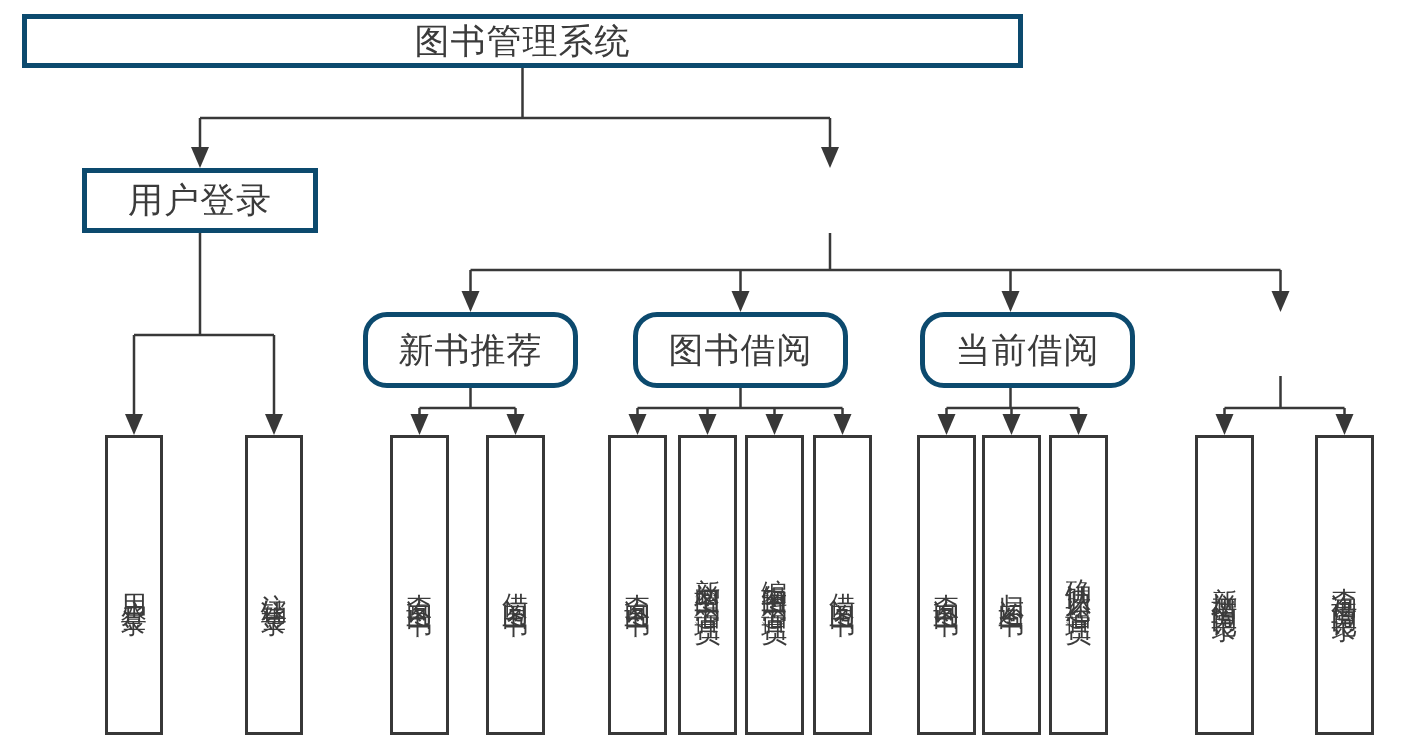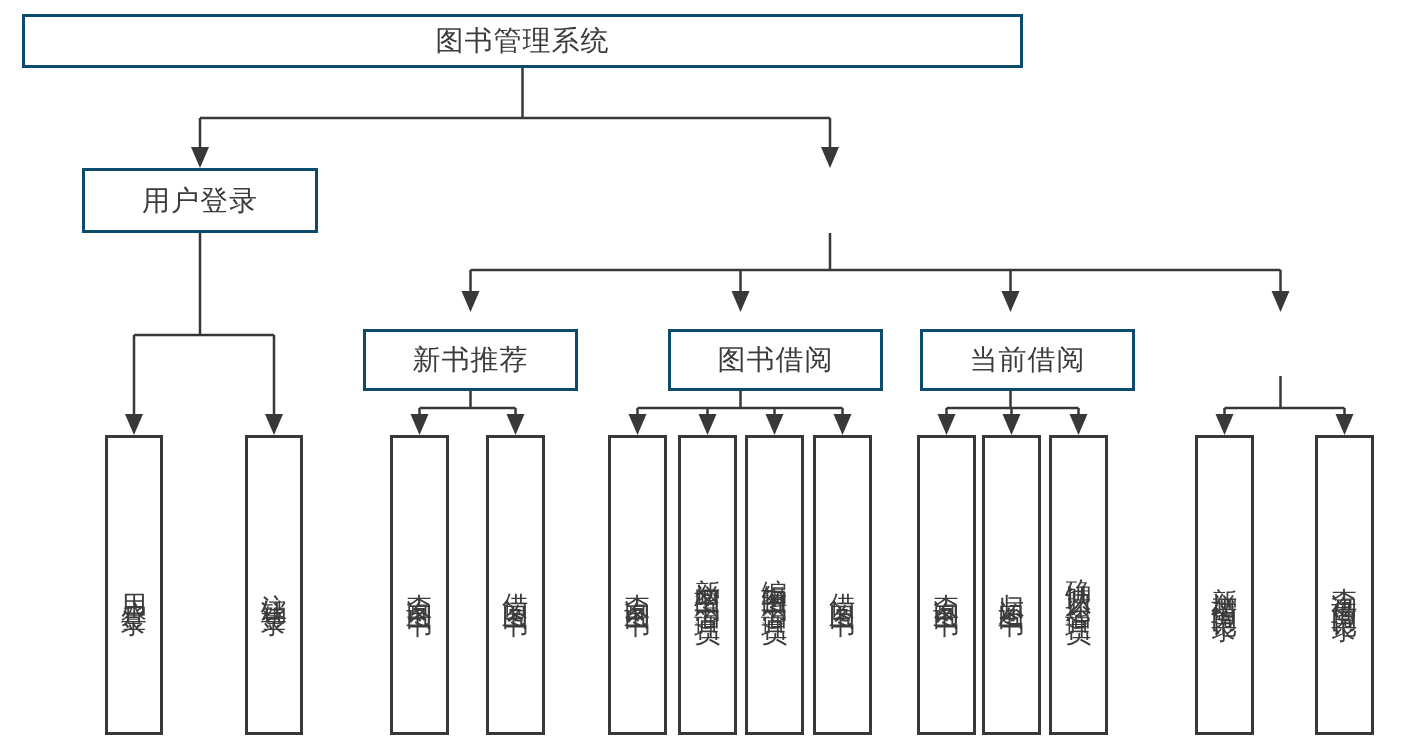--- a/index.html
+++ b/index.html
@@ -17,38 +17,38 @@
   .connectors {
     position: absolute;
     left: 0; top: 0;
     width: 1405px; height: 747px;
     pointer-events: none;
   }
 
   
   .hbox {
     position: absolute;
-    border: 3px solid #0c4a6e;
+    border: 5px solid #0c4a6e;
     background: #ffffff;
     display: flex;
     align-items: center;
     justify-content: center;
-    font-size: 28px;
+    font-size: 35px;
     color: #3b3b3b;
     letter-spacing: 1px;
     white-space: nowrap;
   }
 
   .root-box   { left: 22px;   top: 14px;  width: 1001px; height: 54px; }
   .l2-box     { height: 65px; top: 168px; width: 236px; }
   .l2-user    { left: 82px; }
   .l2-book    { left: 712px; }
-  .l3-box     { height: 62px; top: 329px; width: 215px; }
+  .l3-box     { height: 76px; top: 312px; width: 215px; border-radius: 24px; }
   .l3-rec     { left: 363px; }
-  .l3-borrow  { left: 633px; margin-left: 35px; }
+  .l3-borrow  { left: 633px; }
   .l3-current { left: 903px; margin-left: 17px; }
   .l3-records { left: 1173px; }
 
   
   .leaf {
     position: absolute;
     top: 435px;
     width: 59px;
     height: 300px;
     border: 3px solid #383838;

